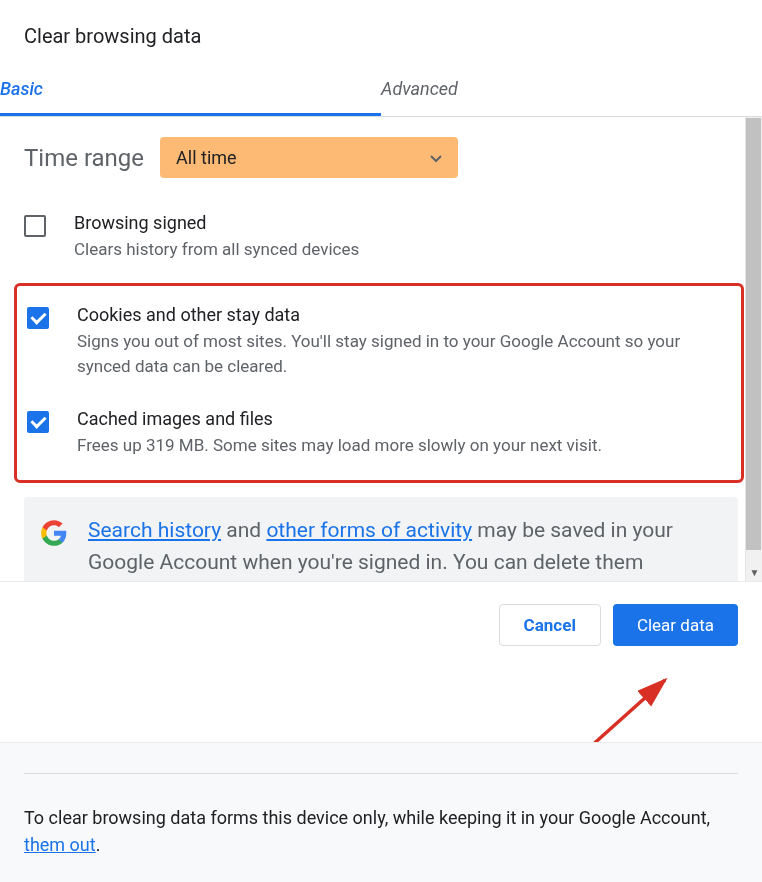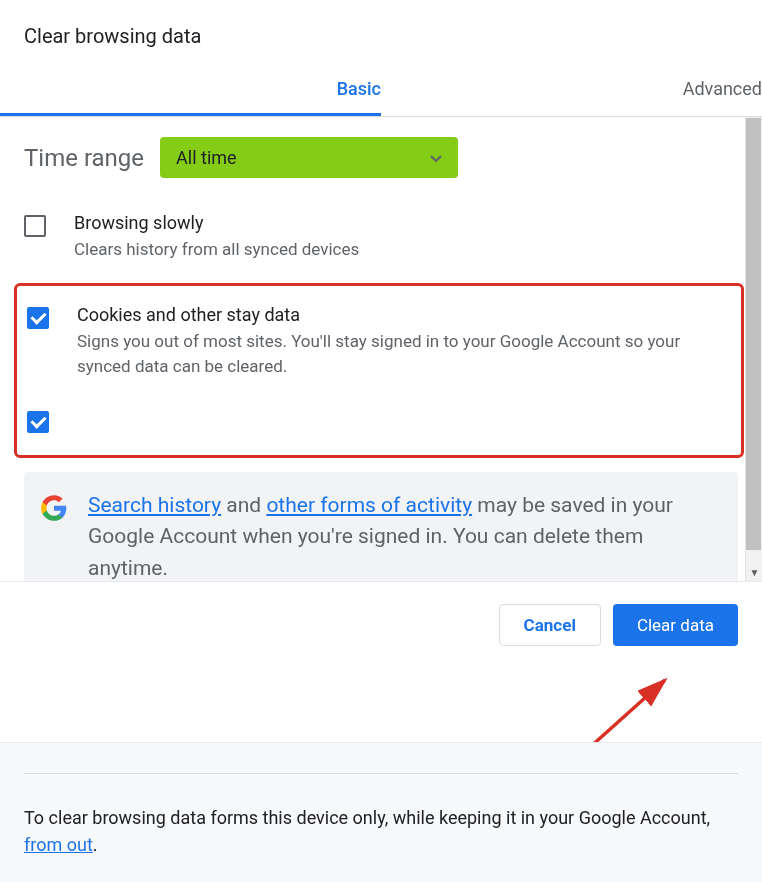--- a/index.html
+++ b/index.html
@@ -17,26 +17,27 @@
       color: #202124;
       padding: 24px 24px 16px 24px;
       font-weight: 400;
     }
     .tabs {
       display: flex;
       border-bottom: 1px solid #dadce0;
     }
     .tab {
       flex: 1;
-      text-align: right;
+      text-align: left;
       padding: 14px 0;
       font-size: 18px;
       color: #5f6368;
       cursor: pointer;
       border-bottom: 3px solid transparent;
+      font-style: italic;
     }
     .tab.active {
       color: #1a73e8;
       border-bottom: 3px solid #1a73e8;
       font-weight: 500;
     }
     .scroll-area {
       position: relative;
       height: 465px;
       overflow: hidden;
@@ -50,21 +51,21 @@
       align-items: center;
       padding: 20px 0;
       gap: 16px;
     }
     .time-label {
       font-size: 24px;
       color: #5f6368;
     }
     .select-wrap {
       position: relative;
-      background: #84cc16;
+      background: #fdba74;
       border-radius: 4px;
       display: flex;
       align-items: center;
       padding: 10px 16px;
       width: 298px;
       cursor: pointer;
     }
     .select-value {
       font-size: 18px;
       color: #202124;
@@ -246,35 +247,39 @@
           <svg width="12" height="8" viewBox="0 0 12 8">
               <path d="M1 1 L6 6 L11 1" fill="none" stroke="#5f6368" stroke-width="2"></path>
             </svg>
         </span>
       </div>
     </div>
 
     <div class="checkbox-row">
       <div class="checkbox"></div>
       <div class="check-text">
-        <div class="check-title">Browsing slowly</div>
+        <div class="check-title">Browsing signed</div>
         <div class="check-desc">Clears history from all synced devices</div>
       </div>
     </div>
 
     <div class="highlight-box">
       <div class="checkbox-row">
         <div class="checkbox checked"></div>
         <div class="check-text">
           <div class="check-title">Cookies and other stay data</div>
           <div class="check-desc">Signs you out of most sites. You'll stay signed in to your Google Account so your synced data can be cleared.</div>
         </div>
       </div>
       <div class="checkbox-row">
         <div class="checkbox checked"></div>
+        <div class="check-text">
+          <div class="check-title">Cached images and files</div>
+          <div class="check-desc">Frees up 319 MB. Some sites may load more slowly on your next visit.</div>
+        </div>
       </div>
     </div>
 
     <div class="info-card">
       <svg class="google-icon" viewBox="0 0 48 48">
         <path fill="#4285F4" d="M45.12 24.5c0-1.56-.14-3.06-.4-4.5H24v8.51h11.84c-.51 2.75-2.06 5.08-4.39 6.64v5.52h7.11c4.16-3.83 6.56-9.47 6.56-16.17z"></path>
         <path fill="#34A853" d="M24 46c5.94 0 10.92-1.97 14.56-5.33l-7.11-5.52c-1.97 1.32-4.49 2.1-7.45 2.1-5.73 0-10.58-3.87-12.31-9.07H4.34v5.7C7.96 41.07 15.4 46 24 46z"></path>
         <path fill="#FBBC05" d="M11.69 28.18C11.25 26.86 11 25.45 11 24s.25-2.86.69-4.18v-5.7H4.34C2.85 17.09 2 20.45 2 24c0 3.55.85 6.91 2.34 9.88l7.35-5.7z"></path>
         <path fill="#EA4335" d="M24 10.75c3.23 0 6.13 1.11 8.41 3.29l6.31-6.31C34.91 4.18 29.93 2 24 2 15.4 2 7.96 6.93 4.34 14.12l7.35 5.7c1.73-5.2 6.58-9.07 12.31-9.07z"></path>
       </svg>
@@ -300,15 +305,15 @@
     <marker id="ah" markerWidth="10" markerHeight="10" refX="8" refY="3" orient="auto">
       <path d="M0,0 L0,6 L9,3 z" fill="#d93025"></path>
     </marker>
   </defs>
   <line x1="10" y1="95" x2="105" y2="10" stroke="#d93025" stroke-width="3.5" marker-end="url(#ah)"></line>
 </svg>
 
 <div class="footer-area">
   <hr class="footer-divider">
   <div class="footer-text">
-    <span>To clear browsing data forms this device only, while keeping it in your Google Account, </span><span class="link">from out</span><span>.</span>
+    <span>To clear browsing data forms this device only, while keeping it in your Google Account, </span><span class="link">them out</span><span>.</span>
   </div>
 </div>
 
 </body></html>

